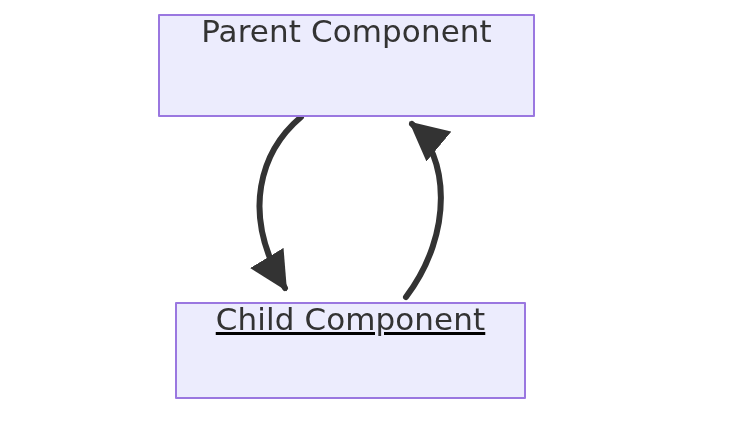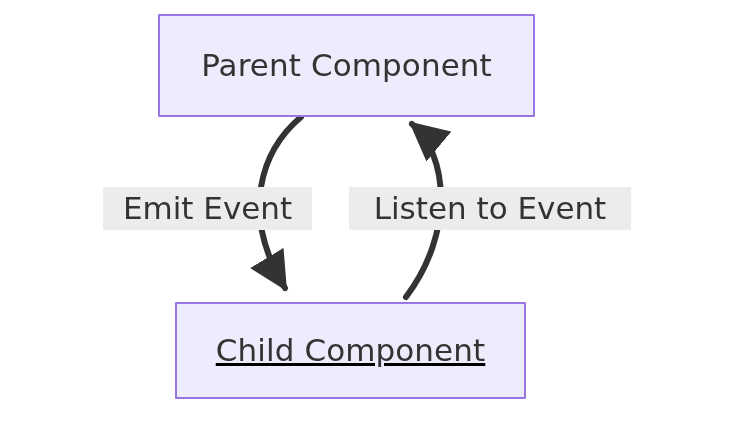--- a/index.html
+++ b/index.html
@@ -27,21 +27,20 @@
     width: 732px;
     height: 427px;
   }
   .node {
     position: absolute;
     box-sizing: border-box;
     background: #ececfd;
     border: 2px solid #9a77e0;
     border-radius: 1px;
     display: flex;
-    align-items: center;
     justify-content: center;
   }
   .node-label {
     font-size: 31px;
     line-height: 1;
     color: #333333;
     letter-spacing: 0.1px;
     white-space: nowrap;
   }
   #node-parent {
@@ -101,17 +100,15 @@
   </svg>
 
   <div class="node" id="node-parent">
     <span class="node-label">Parent Component</span>
   </div>
 
   <div class="node" id="node-child">
     <span class="node-label">Child Component</span>
   </div>
 
-  <div class="edge-label" id="edge-label-emit">Emit Event</div>
 
-  <div class="edge-label" id="edge-label-listen">Listen to Event</div>
 
 </div>
 
 </body></html>

